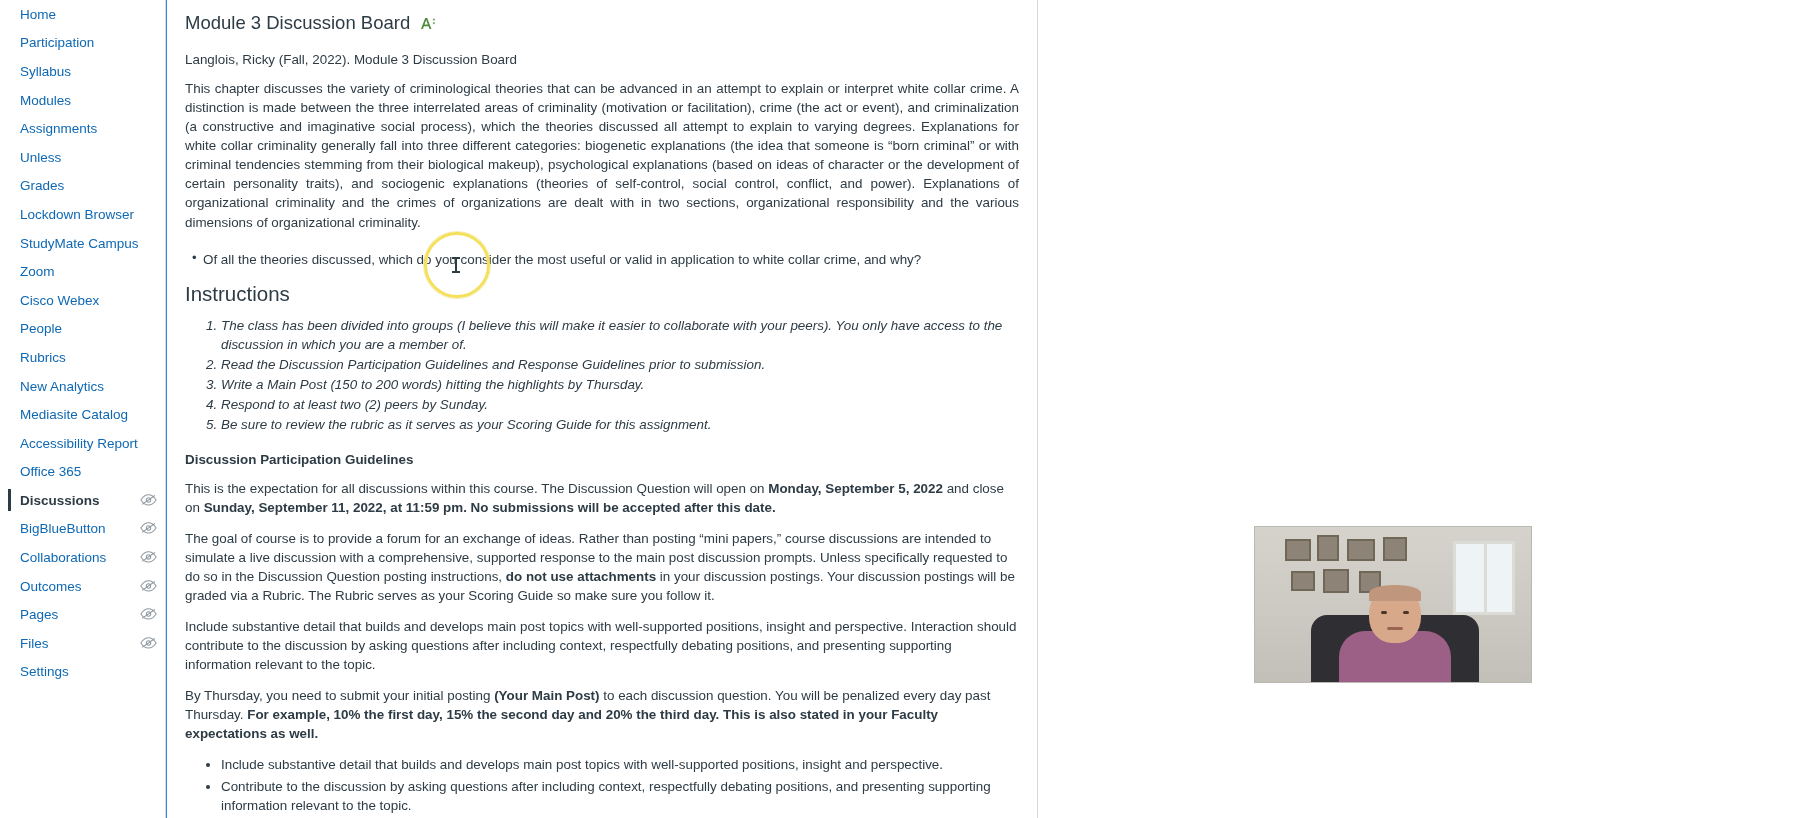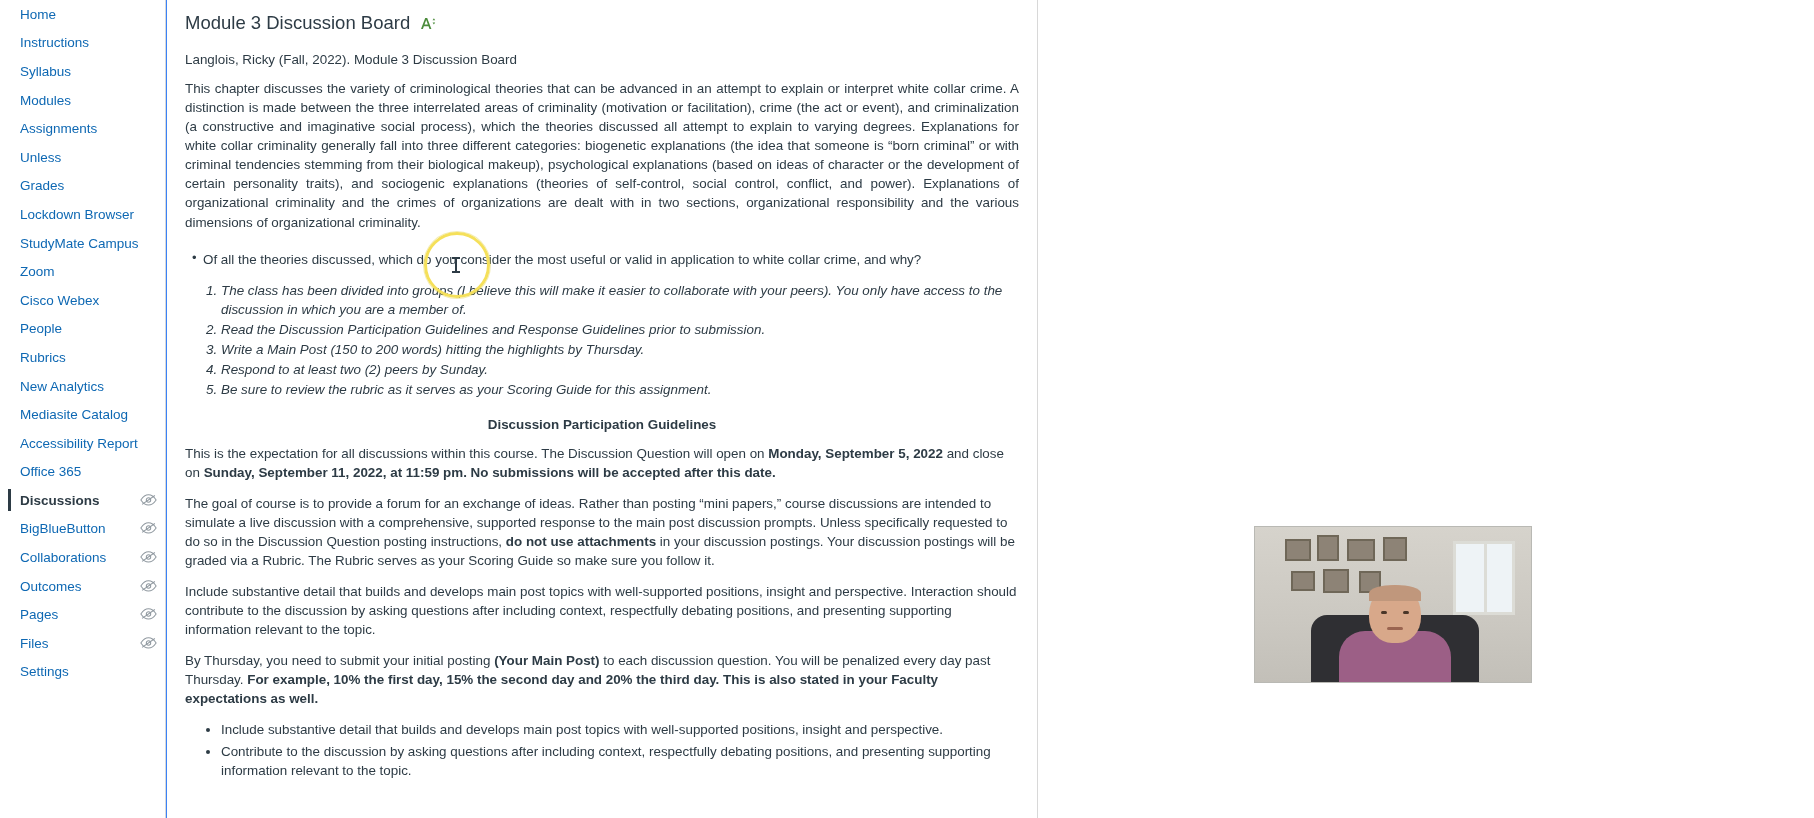--- a/index.html
+++ b/index.html
@@ -95,21 +95,21 @@
     display: inline-flex;
     align-items: center;
     gap: 1px;
   }
 
   .citation { margin: 0 0 10px 0; font-size: 13.4px; }
   .para { margin: 0 0 12px 0; text-align: left; }
   .para.justify { text-align: justify; }
 
   .bullet-single {
-    margin: 18px 0 12px 0;
+    margin: 18px 0 6px 0;
     padding-left: 18px;
     position: relative;
   }
   .bullet-single::before {
     content: "\2022";
     position: absolute;
     left: 7px; top: -1px;
     font-size: 13px;
   }
 
@@ -123,21 +123,20 @@
   ol.instructions {
     margin: 0 0 12px 0;
     padding-left: 36px;
   }
   ol.instructions li { margin-bottom: 1px; font-style: italic; }
 
   .subhead {
     font-weight: bold;
     margin: 16px 0 10px 0;
     font-size: 13.4px;
-    text-align: center;
   }
 
   ul.plain {
     margin: 6px 0 10px 0;
     padding-left: 36px;
   }
   ul.plain li { margin-bottom: 3px; }
 
   b, strong { font-weight: bold; }
 
@@ -247,21 +246,21 @@
 </head>
 <body>
 
 <div id="app">
 
   <nav id="sidebar">
       <div class="nav-item">
         <span>Home</span>
       </div>
       <div class="nav-item">
-        <span>Instructions</span>
+        <span>Participation</span>
       </div>
       <div class="nav-item">
         <span>Syllabus</span>
       </div>
       <div class="nav-item">
         <span>Modules</span>
       </div>
       <div class="nav-item">
         <span>Assignments</span>
       </div>
@@ -378,20 +377,21 @@
         </svg>
       </span>
     </div>
 
     <p class="citation">Langlois, Ricky (Fall, 2022). Module 3 Discussion Board</p>
 
     <p class="para justify">This chapter discusses the variety of criminological theories that can be advanced in an attempt to explain or interpret white collar crime. A distinction is made between the three interrelated areas of criminality (motivation or facilitation), crime (the act or event), and criminalization (a constructive and imaginative social process), which the theories discussed all attempt to explain to varying degrees.  Explanations for white collar criminality generally fall into three different categories:  biogenetic explanations (the idea that someone is “born criminal” or with criminal tendencies stemming from their biological makeup), psychological explanations (based on ideas of character or the development of certain personality traits), and sociogenic explanations (theories of self-control, social control, conflict, and power). Explanations of organizational criminality and the crimes of organizations are dealt with in two sections, organizational responsibility and the various dimensions of organizational criminality.</p>
 
     <div class="bullet-single">Of all the theories discussed, which do you consider the most useful or valid in application to white collar crime, and why?</div>
 
+    <h2 class="section">Instructions</h2>
 
     <ol class="instructions">
       <li>The class has been divided into groups (I believe this will make it easier to collaborate with your peers). You only have access to the discussion in which you are a member of.</li>
       <li>Read the Discussion Participation Guidelines and Response Guidelines prior to submission.</li>
       <li>Write a Main Post (150 to 200 words) hitting the highlights by Thursday.</li>
       <li>Respond to at least two (2) peers by Sunday.</li>
       <li>Be sure to review the rubric as it serves as your Scoring Guide for this assignment.</li>
     </ol>
 
     <p class="subhead">Discussion Participation Guidelines</p>

